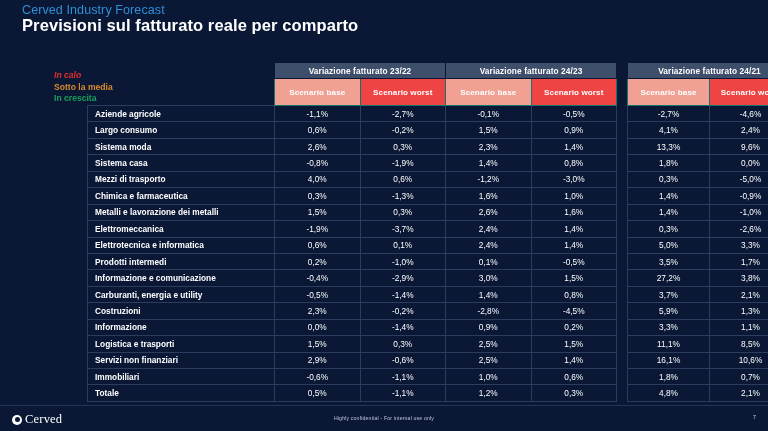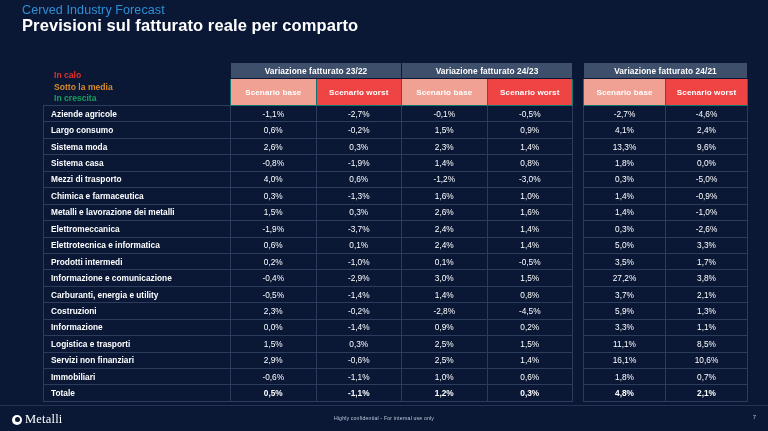--- a/index.html
+++ b/index.html
@@ -17,28 +17,28 @@
     font-size: 12.5px; color: #2f8fd6; letter-spacing: .1px;
   }
   .title {
     position: absolute; left: 22px; top: 16px;
     font-size: 16.5px; font-weight: bold; color: #ffffff; letter-spacing: .1px;
   }
 
   
   .legend { position: absolute; left: 54px; top: 70px; line-height: 11.6px; }
   .legend div { font-size: 8.6px; font-weight: bold; white-space: nowrap; }
-  .lg-calo    { color: #e02f2a; }
+  .lg-calo    { color: #e02f2a; font-style: italic; }
   .lg-media   { color: #d98b2b; }
   .lg-cresc   { color: #17a05c; }
 
   
   .table-wrap { position: absolute; left: 43px; top: 62px; width: 704px; }
 
-  table { border-collapse: collapse; table-layout: fixed; }
+  table { border-collapse: collapse; table-layout: fixed; margin-left: 44px; }
 
   
   .tbl-main { position: absolute; left: 0px; top: 0px; width: 529px; }
   .tbl-side { position: absolute; left: 540px; top: 0px; width: 164px; }
 
   col.c-label { width: 187px; }
   col.c-num   { width: 85.5px; }
   col.c-side  { width: 82px; }
 
   
@@ -77,21 +77,21 @@
   }
   td.lbl {
     text-align: left;
     padding-left: 7px;
     font-weight: bold;
     border-left: none;
     white-space: nowrap;
   }
   td.num { text-align: center; }
   tr.total td { font-weight: bold; }
-  tr.total td.num { font-weight: bold; text-align: center; }
+  tr.total td.num { font-weight: normal; text-align: center; }
 
   
   .v-down { color: #e02f2a; }
   .v-mid  { color: #d98b2b; }
   .v-up   { color: #17a05c; }
   .v-neu  { color: #ffffff; }
 
   
   .footer {
     position: absolute; left: 0; bottom: 0; width: 768px; height: 26px;
@@ -376,19 +376,19 @@
             <td class="num v-neu">2,1%</td>
           </tr>
         </tbody>
     </table>
 
   </div>
 
   <div class="footer">
     <div class="logo">
       <span class="logo-mark"></span>
-      <span class="logo-text">Metalli</span>
+      <span class="logo-text">Cerved</span>
     </div>
     <div class="confidential">Highly confidential - For internal use only</div>
     <div class="pagenum">7</div>
   </div>
 
 </div>
 
 </body></html>

